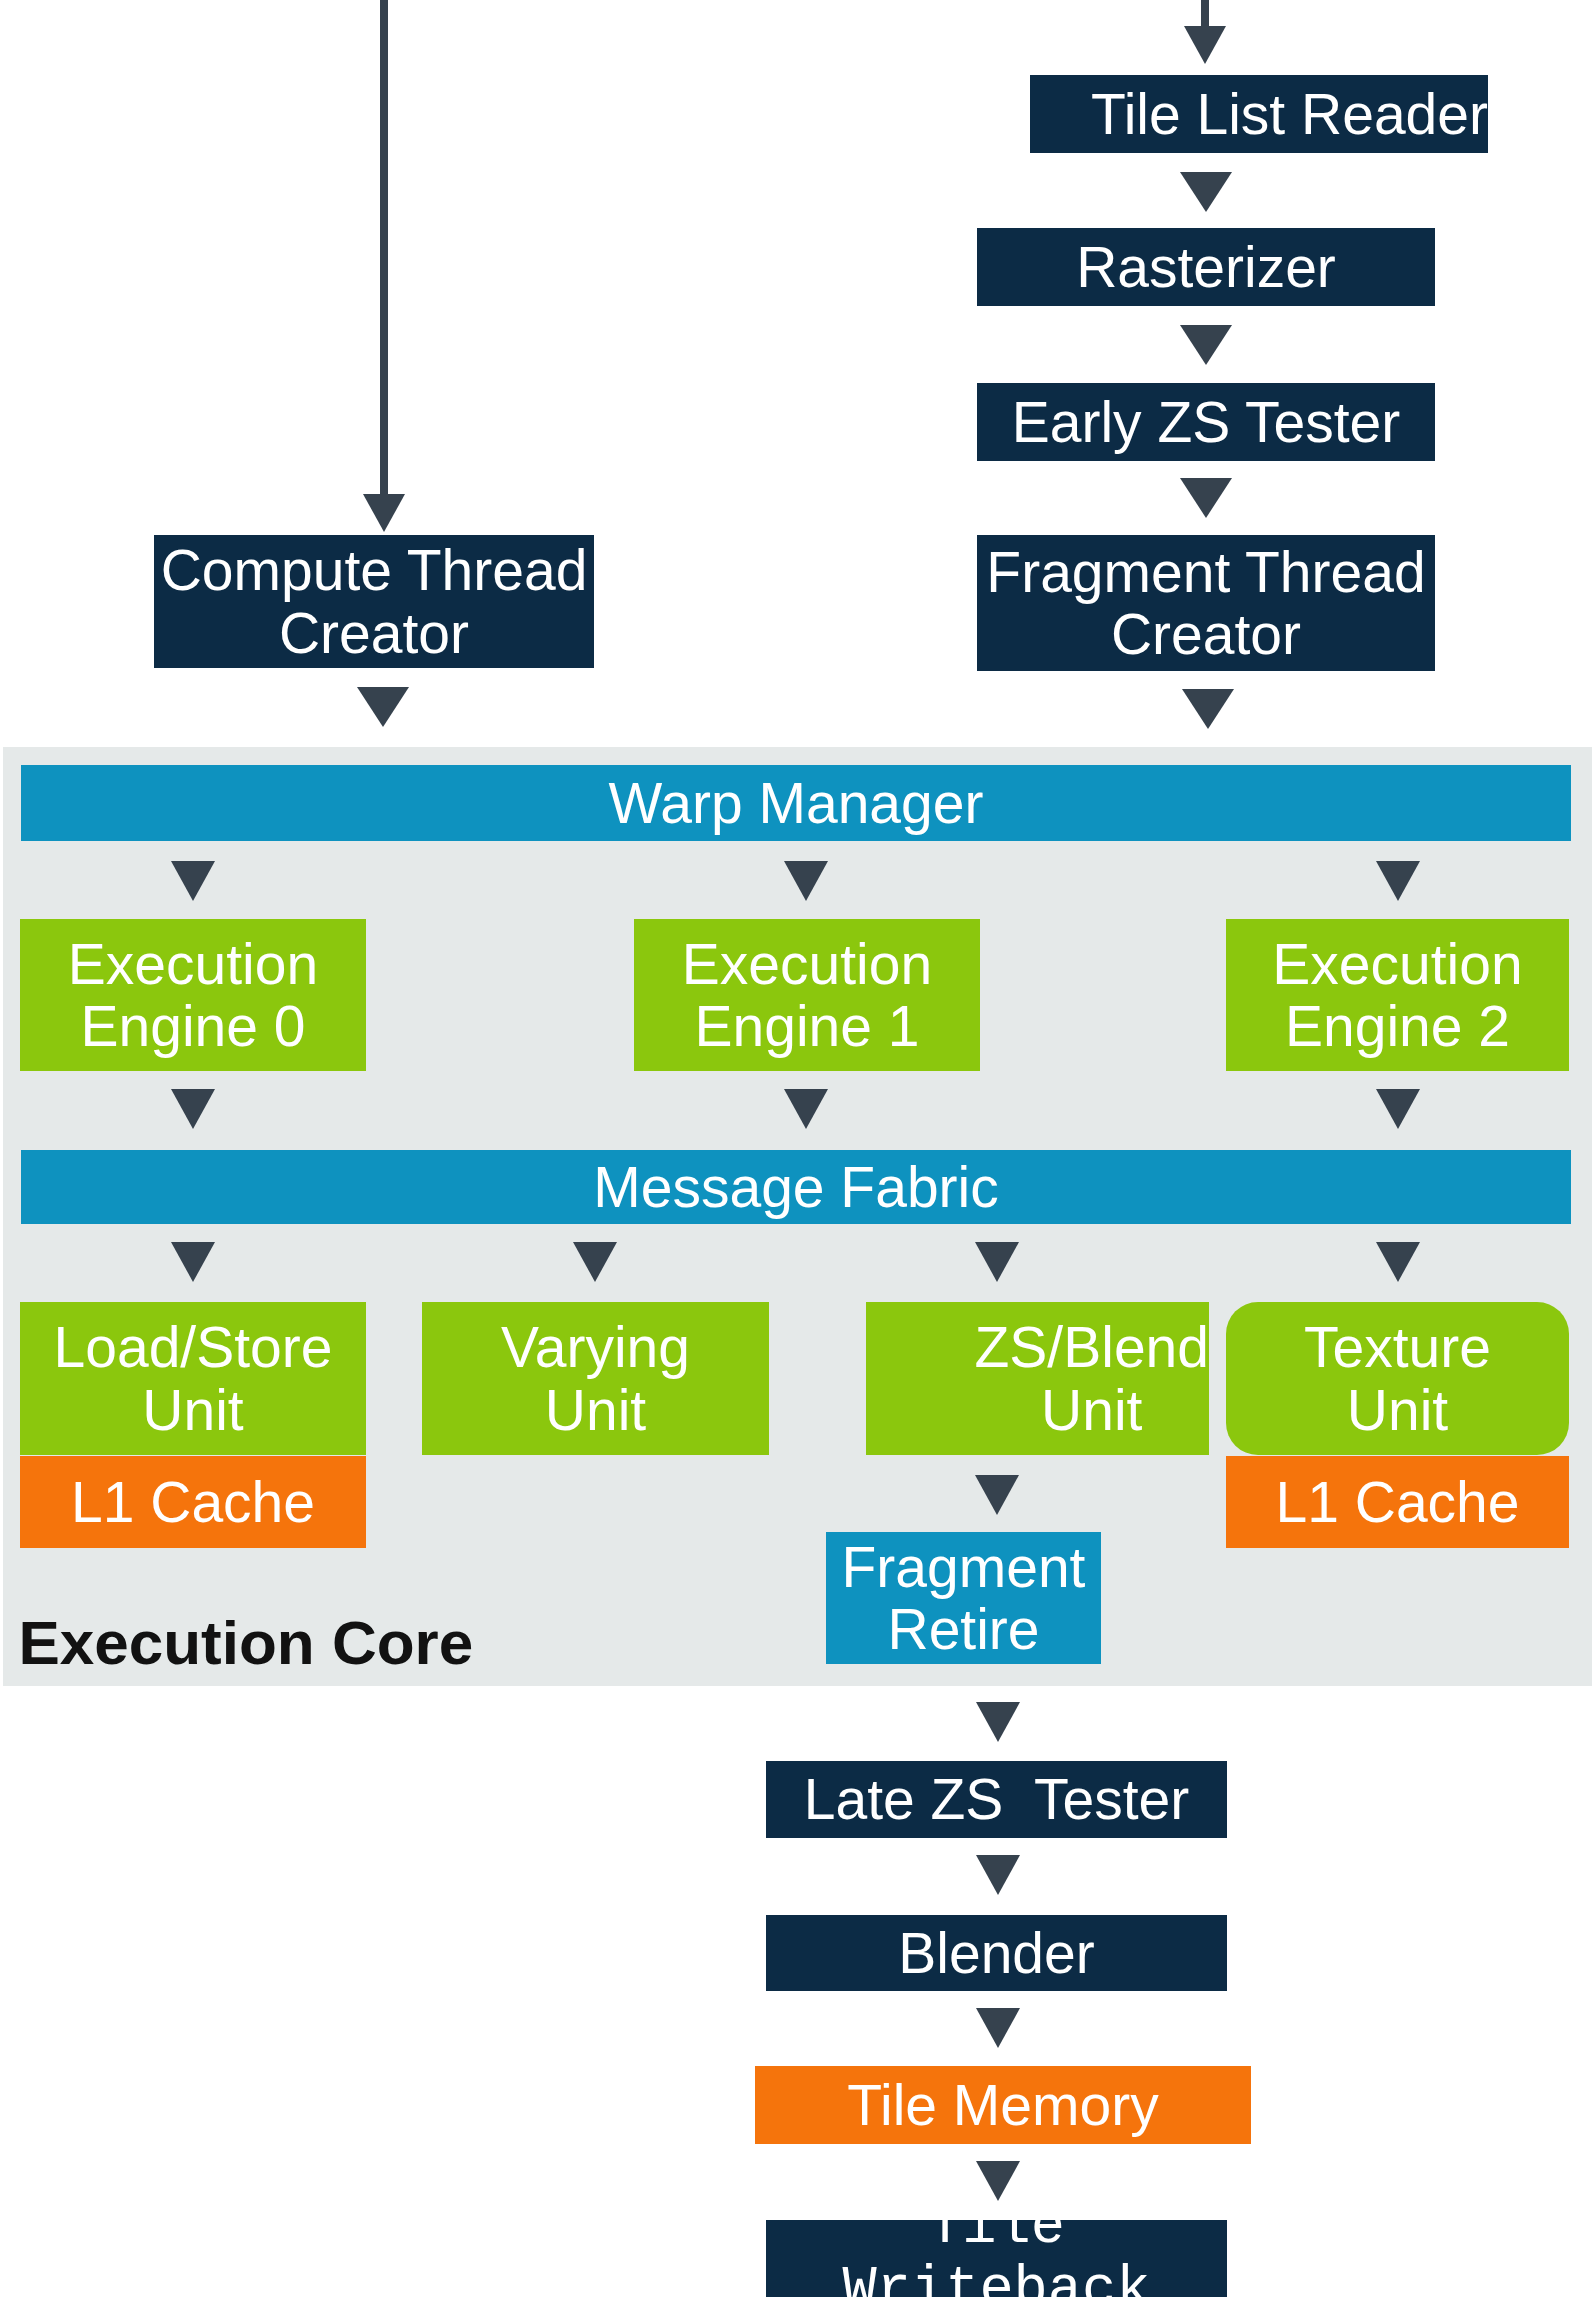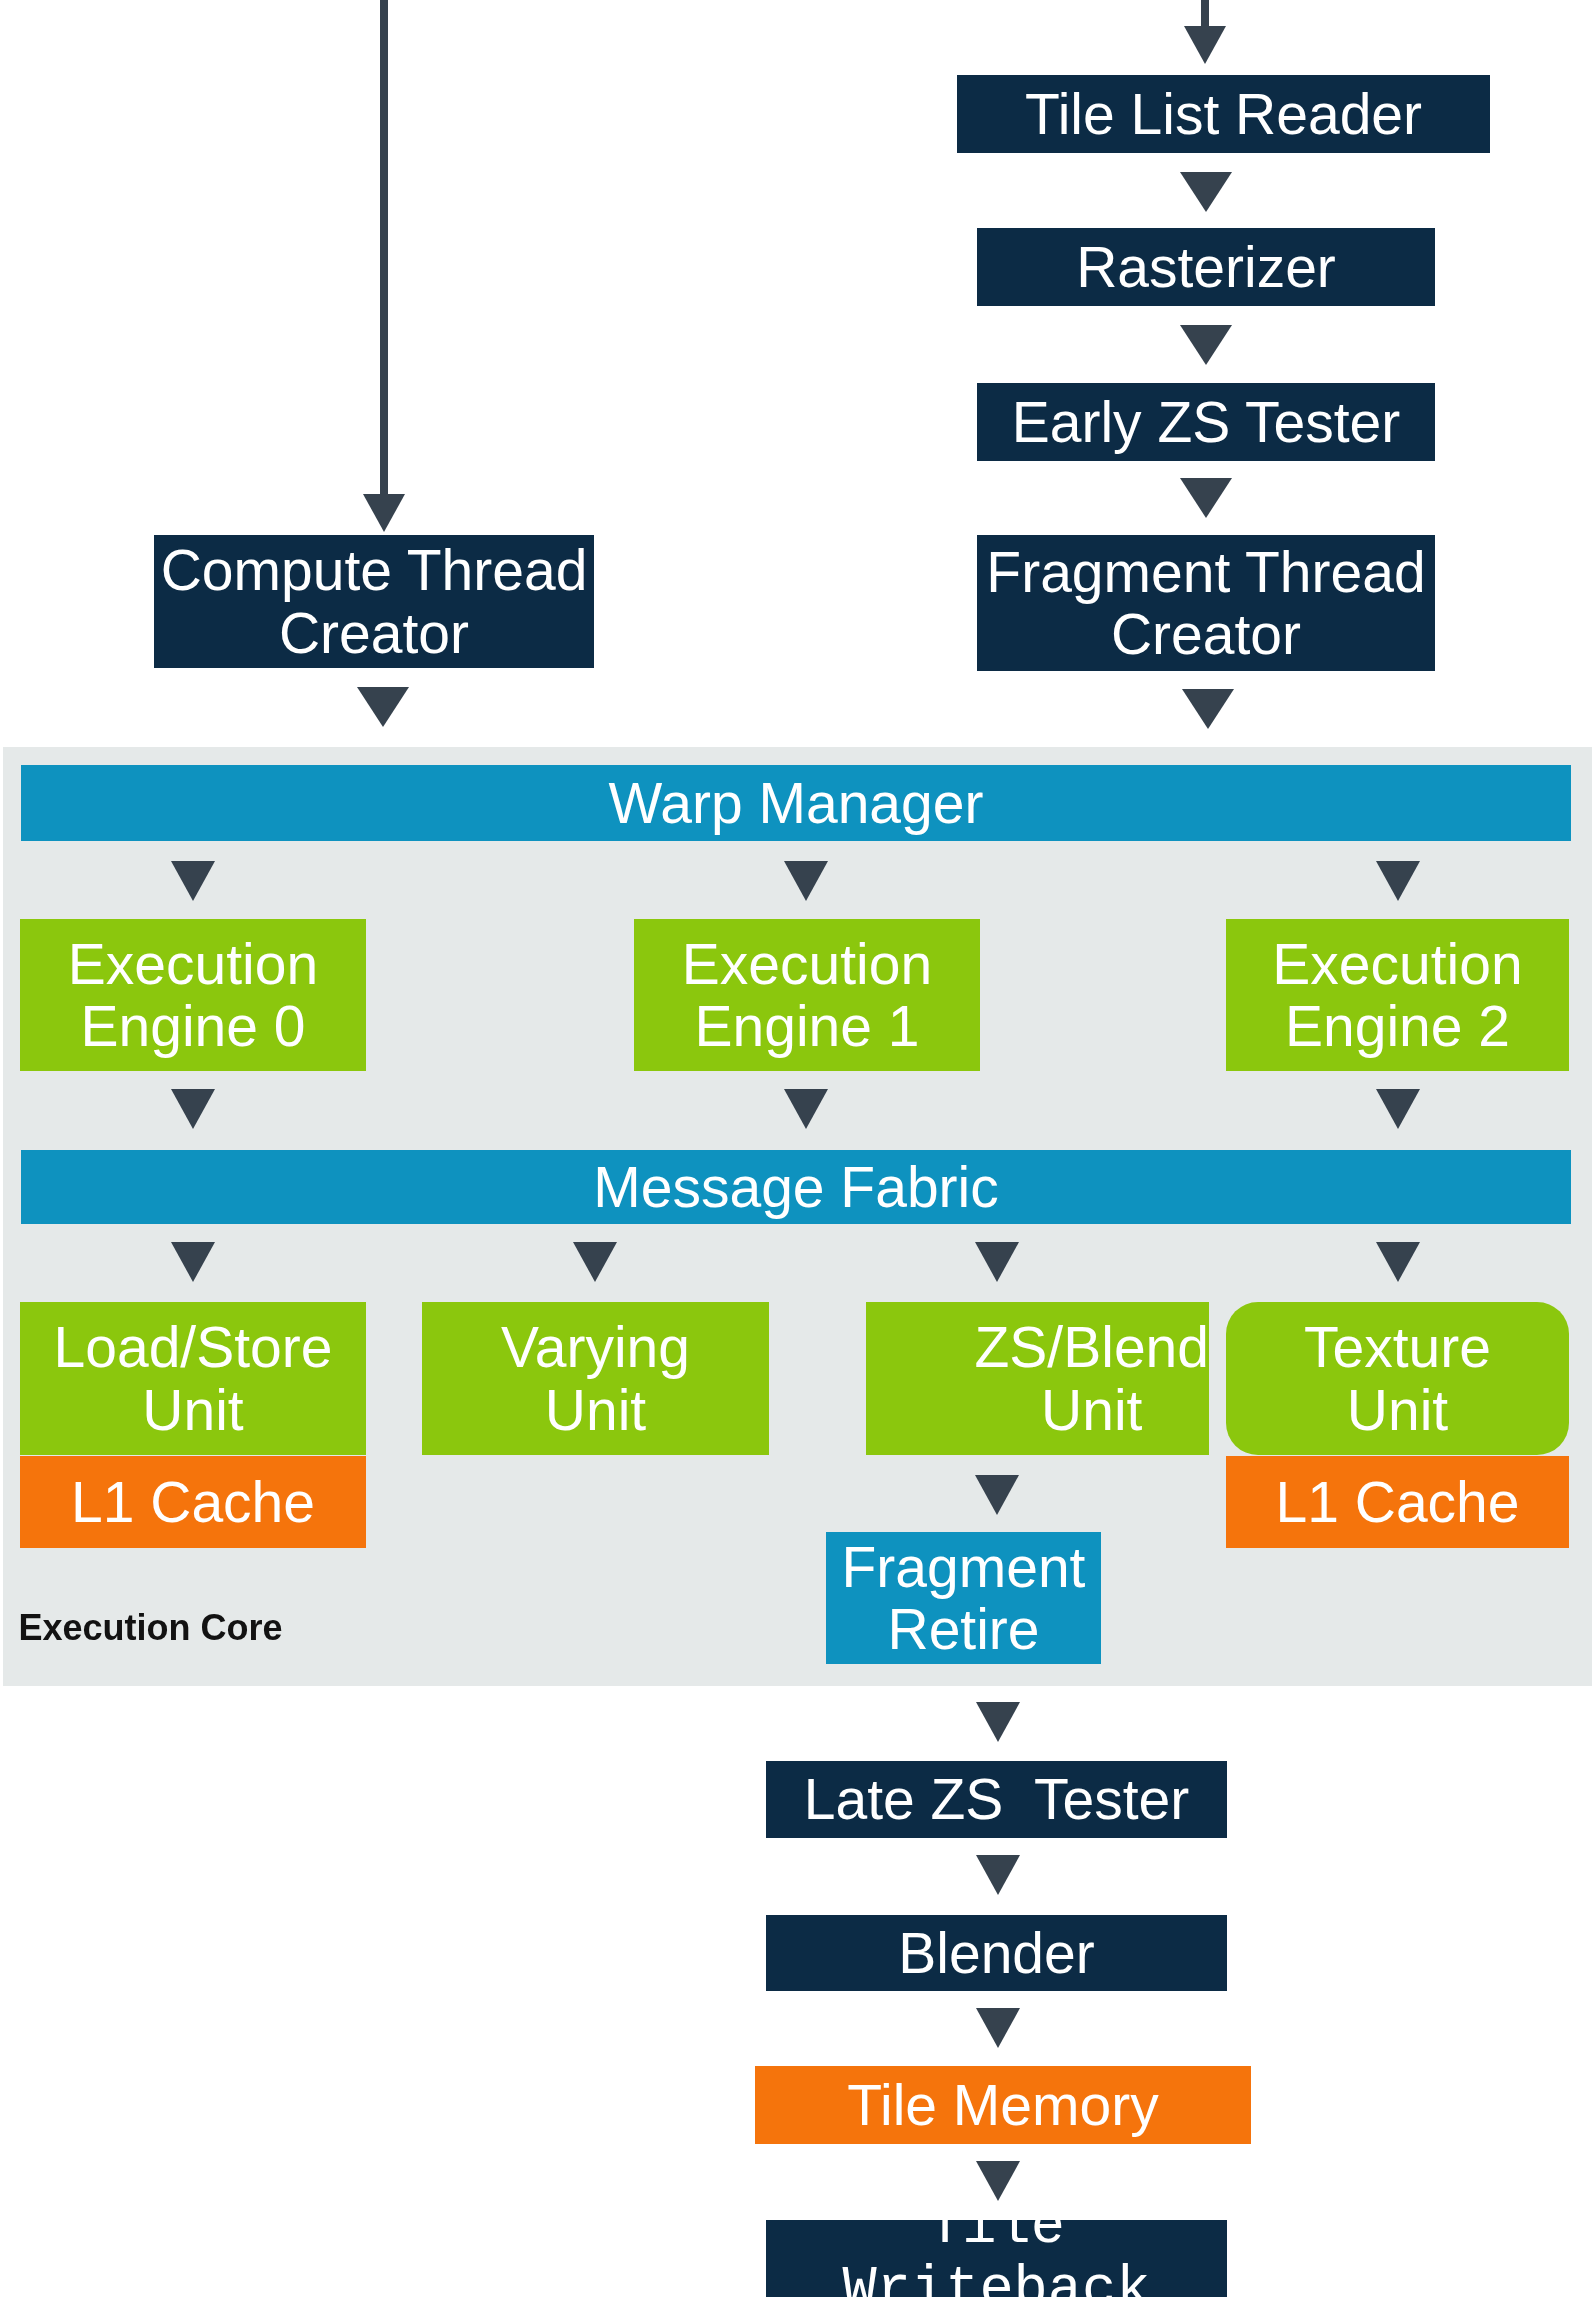--- a/index.html
+++ b/index.html
@@ -41,37 +41,37 @@
     border-right:26px solid transparent;
   }
   .tri.head{
     border-left:21px solid transparent;
     border-right:21px solid transparent;
     border-top:38px solid #36424E;
   }
   .core-label{
     position:absolute;
     left:18.4px;top:1607px;
-    font-size:36px;font-weight:bold;
+    font-size:62px;font-weight:bold;
     color:#121212;
     white-space:pre;
   }
 </style>
 </head>
 <body>
 
 <div id="canvas">
 
   <div class="vline" style="left:380px;top:0;height:496px;"></div>
   <div class="tri head" style="left:363px;top:494px;"></div>
 
   <div class="vline" style="left:1201px;top:0;height:27.5px;"></div>
   <div class="tri head" style="left:1184px;top:26px;"></div>
 
-  <div class="node navy" style="left:957px;top:75px;width:533px;height:78px;">
+  <div class="node navy" style="left:1030px;top:75px;width:458px;height:78px;justify-content:flex-end;">
     <span>Tile List Reader</span>
   </div>
   <div class="tri big" style="left:1180px;top:172px;"></div>
 
   <div class="node navy" style="left:977px;top:228px;width:458px;height:78px;">
     <span>Rasterizer</span>
   </div>
   <div class="tri big" style="left:1180px;top:325px;"></div>
 
   <div class="node navy" style="left:977px;top:383px;width:458px;height:78px;">

